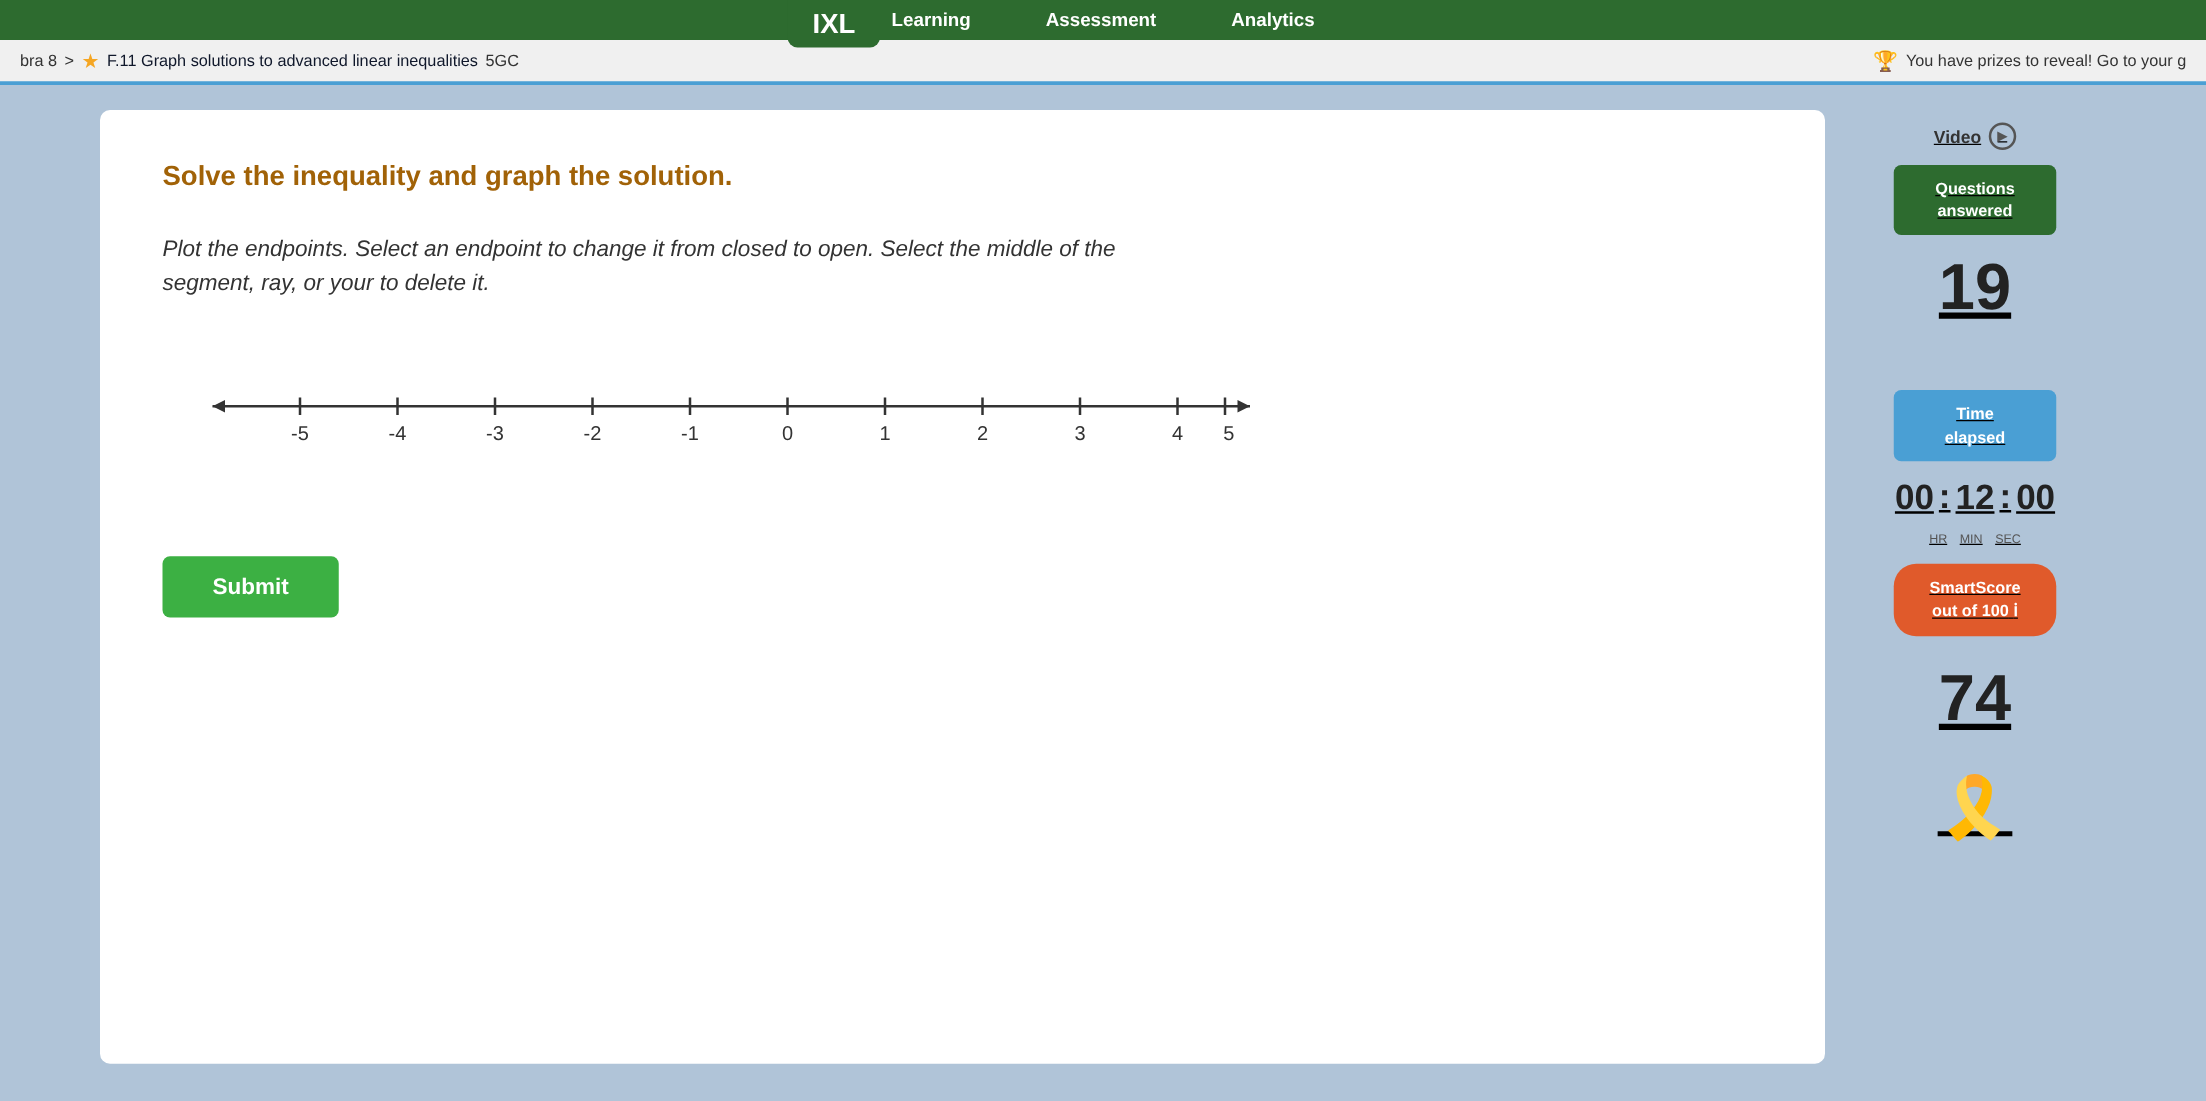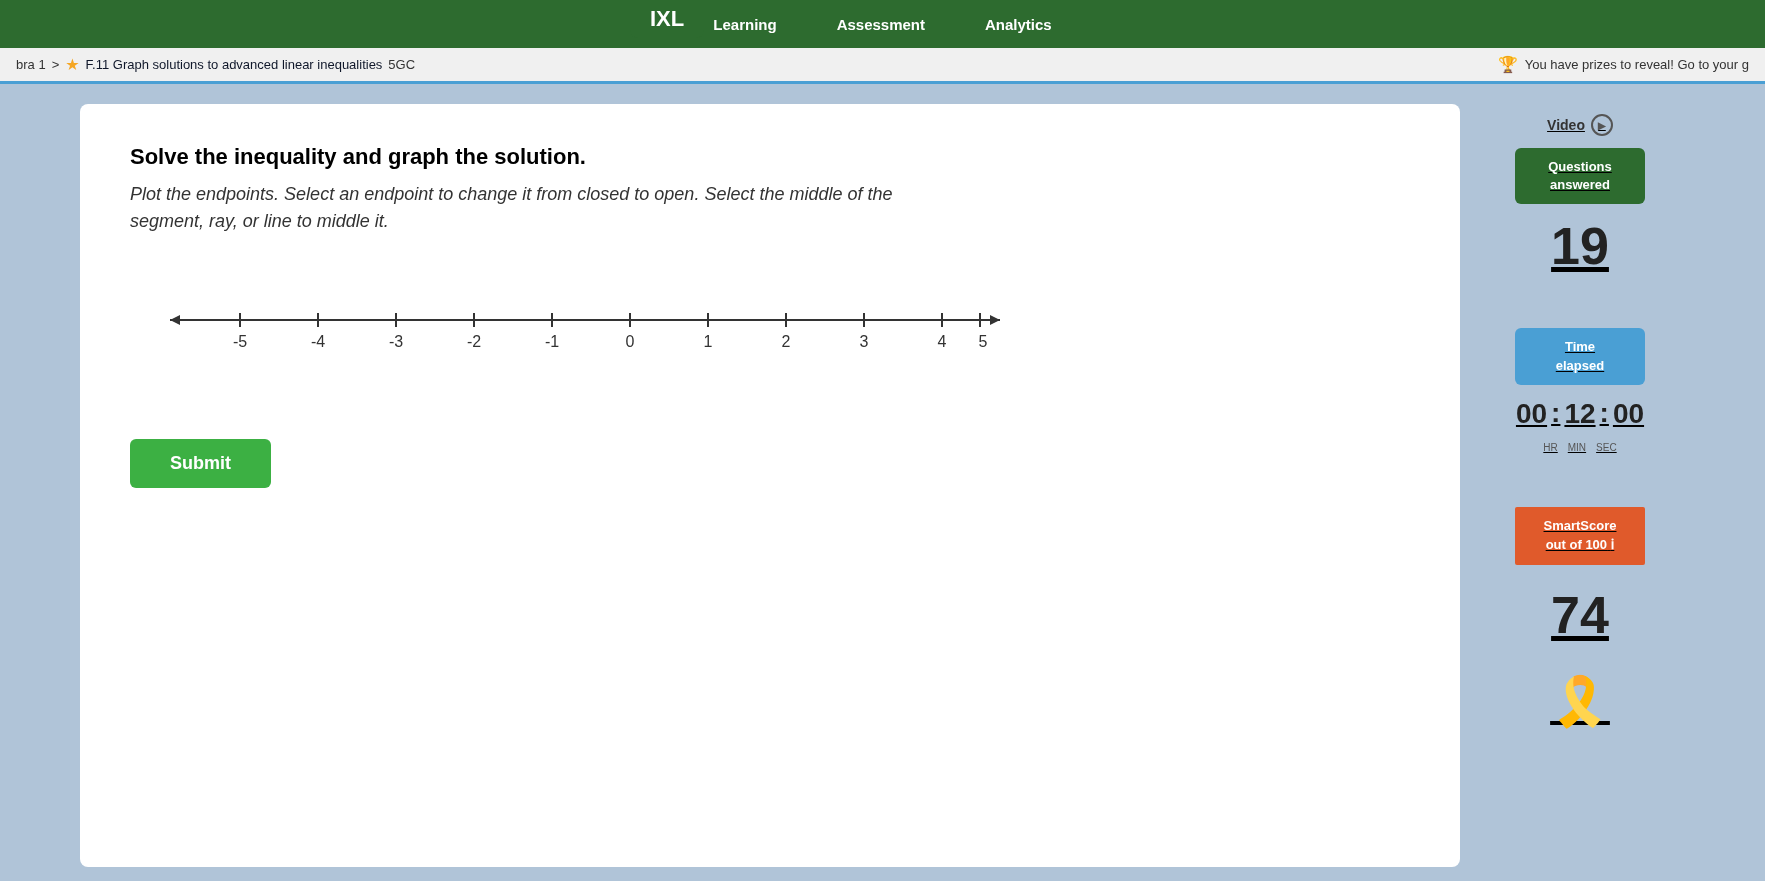--- a/index.html
+++ b/index.html
@@ -7,21 +7,21 @@
       font-family: Arial, sans-serif;
       background: #b0c4d8;
       width: 1765px;
       min-height: 881px;
       overflow-x: hidden;
     }
 
     
     .top-nav {
       background: #2d6b2f;
-      height: 48px;
+      height: 32px;
       display: flex;
       align-items: center;
       padding: 0 20px;
       position: relative;
     }
     .top-nav-center {
       position: absolute;
       left: 50%;
       transform: translateX(-50%);
       display: flex;
@@ -88,22 +88,22 @@
       padding: 40px 50px;
       flex: 1;
       max-width: 1380px;
       min-height: 700px;
       position: relative;
     }
 
     .question-title {
       font-size: 22px;
       font-weight: 600;
-      color: #000000;
-      margin-bottom: 11px;
+      color: #a16207;
+      margin-bottom: 32px;
     }
 
     .equation {
       font-size: 22px;
       font-weight: 600;
       color: #222;
       margin-left: 40px;
       margin-bottom: 28px;
     }
 
@@ -232,28 +232,27 @@
       gap: 10px;
       justify-content: center;
       font-size: 10px;
       color: #555;
       margin-bottom: 6px;
     }
 
     .smart-score-badge {
       background: #e05a2b;
       color: white;
-      border-radius: 2px;
+      border-radius: 18px;
       padding: 10px 16px;
       text-align: center;
       font-size: 13px;
       font-weight: 700;
       line-height: 1.4;
       width: 130px;
-      margin-top: 40px;
     }
 
     .score-number {
       font-size: 52px;
       font-weight: 900;
       color: #222;
       text-align: center;
       margin: 12px 0;
     }
 
@@ -285,40 +284,40 @@
   <div class="ixl-logo">IXL</div>
   <div class="top-nav-center">
     <span class="nav-item">Learning</span>
     <span class="nav-item">Assessment</span>
     <span class="nav-item">Analytics</span>
   </div>
 </div>
 
 <div class="breadcrumb-bar">
   <div class="breadcrumb">
-    <span>bra 1</span>
+    <span>bra 8</span>
     <span>&gt;</span>
     <span class="breadcrumb-star">★</span>
     <a class="breadcrumb-link">F.11 Graph solutions to advanced linear inequalities</a>
     <span>5GC</span>
   </div>
   <div class="prize-notice">
     <span class="prize-icon">🏆</span>
     <span>You have prizes to reveal! Go to your g</span>
   </div>
 </div>
 
 <div class="main-area">
 
   <div class="question-card">
 
     <div class="question-title">Solve the inequality and graph the solution.</div>
 
 
-    <div class="instructions">Plot the endpoints. Select an endpoint to change it from closed to open. Select the middle of the segment, ray, or line to middle it.</div>
+    <div class="instructions">Plot the endpoints. Select an endpoint to change it from closed to open. Select the middle of the segment, ray, or your to delete it.</div>
 
     
     <div class="number-line-container">
       <svg class="number-line-svg" viewBox="0 0 880 80" xmlns="http://www.w3.org/2000/svg">
 
         <line x1="30" y1="35" x2="860" y2="35" stroke="#333" stroke-width="2"></line>
 
         <polygon points="860,35 850,30 850,40" fill="#333"></polygon>
 
         <polygon points="30,35 40,30 40,40" fill="#333"></polygon>

